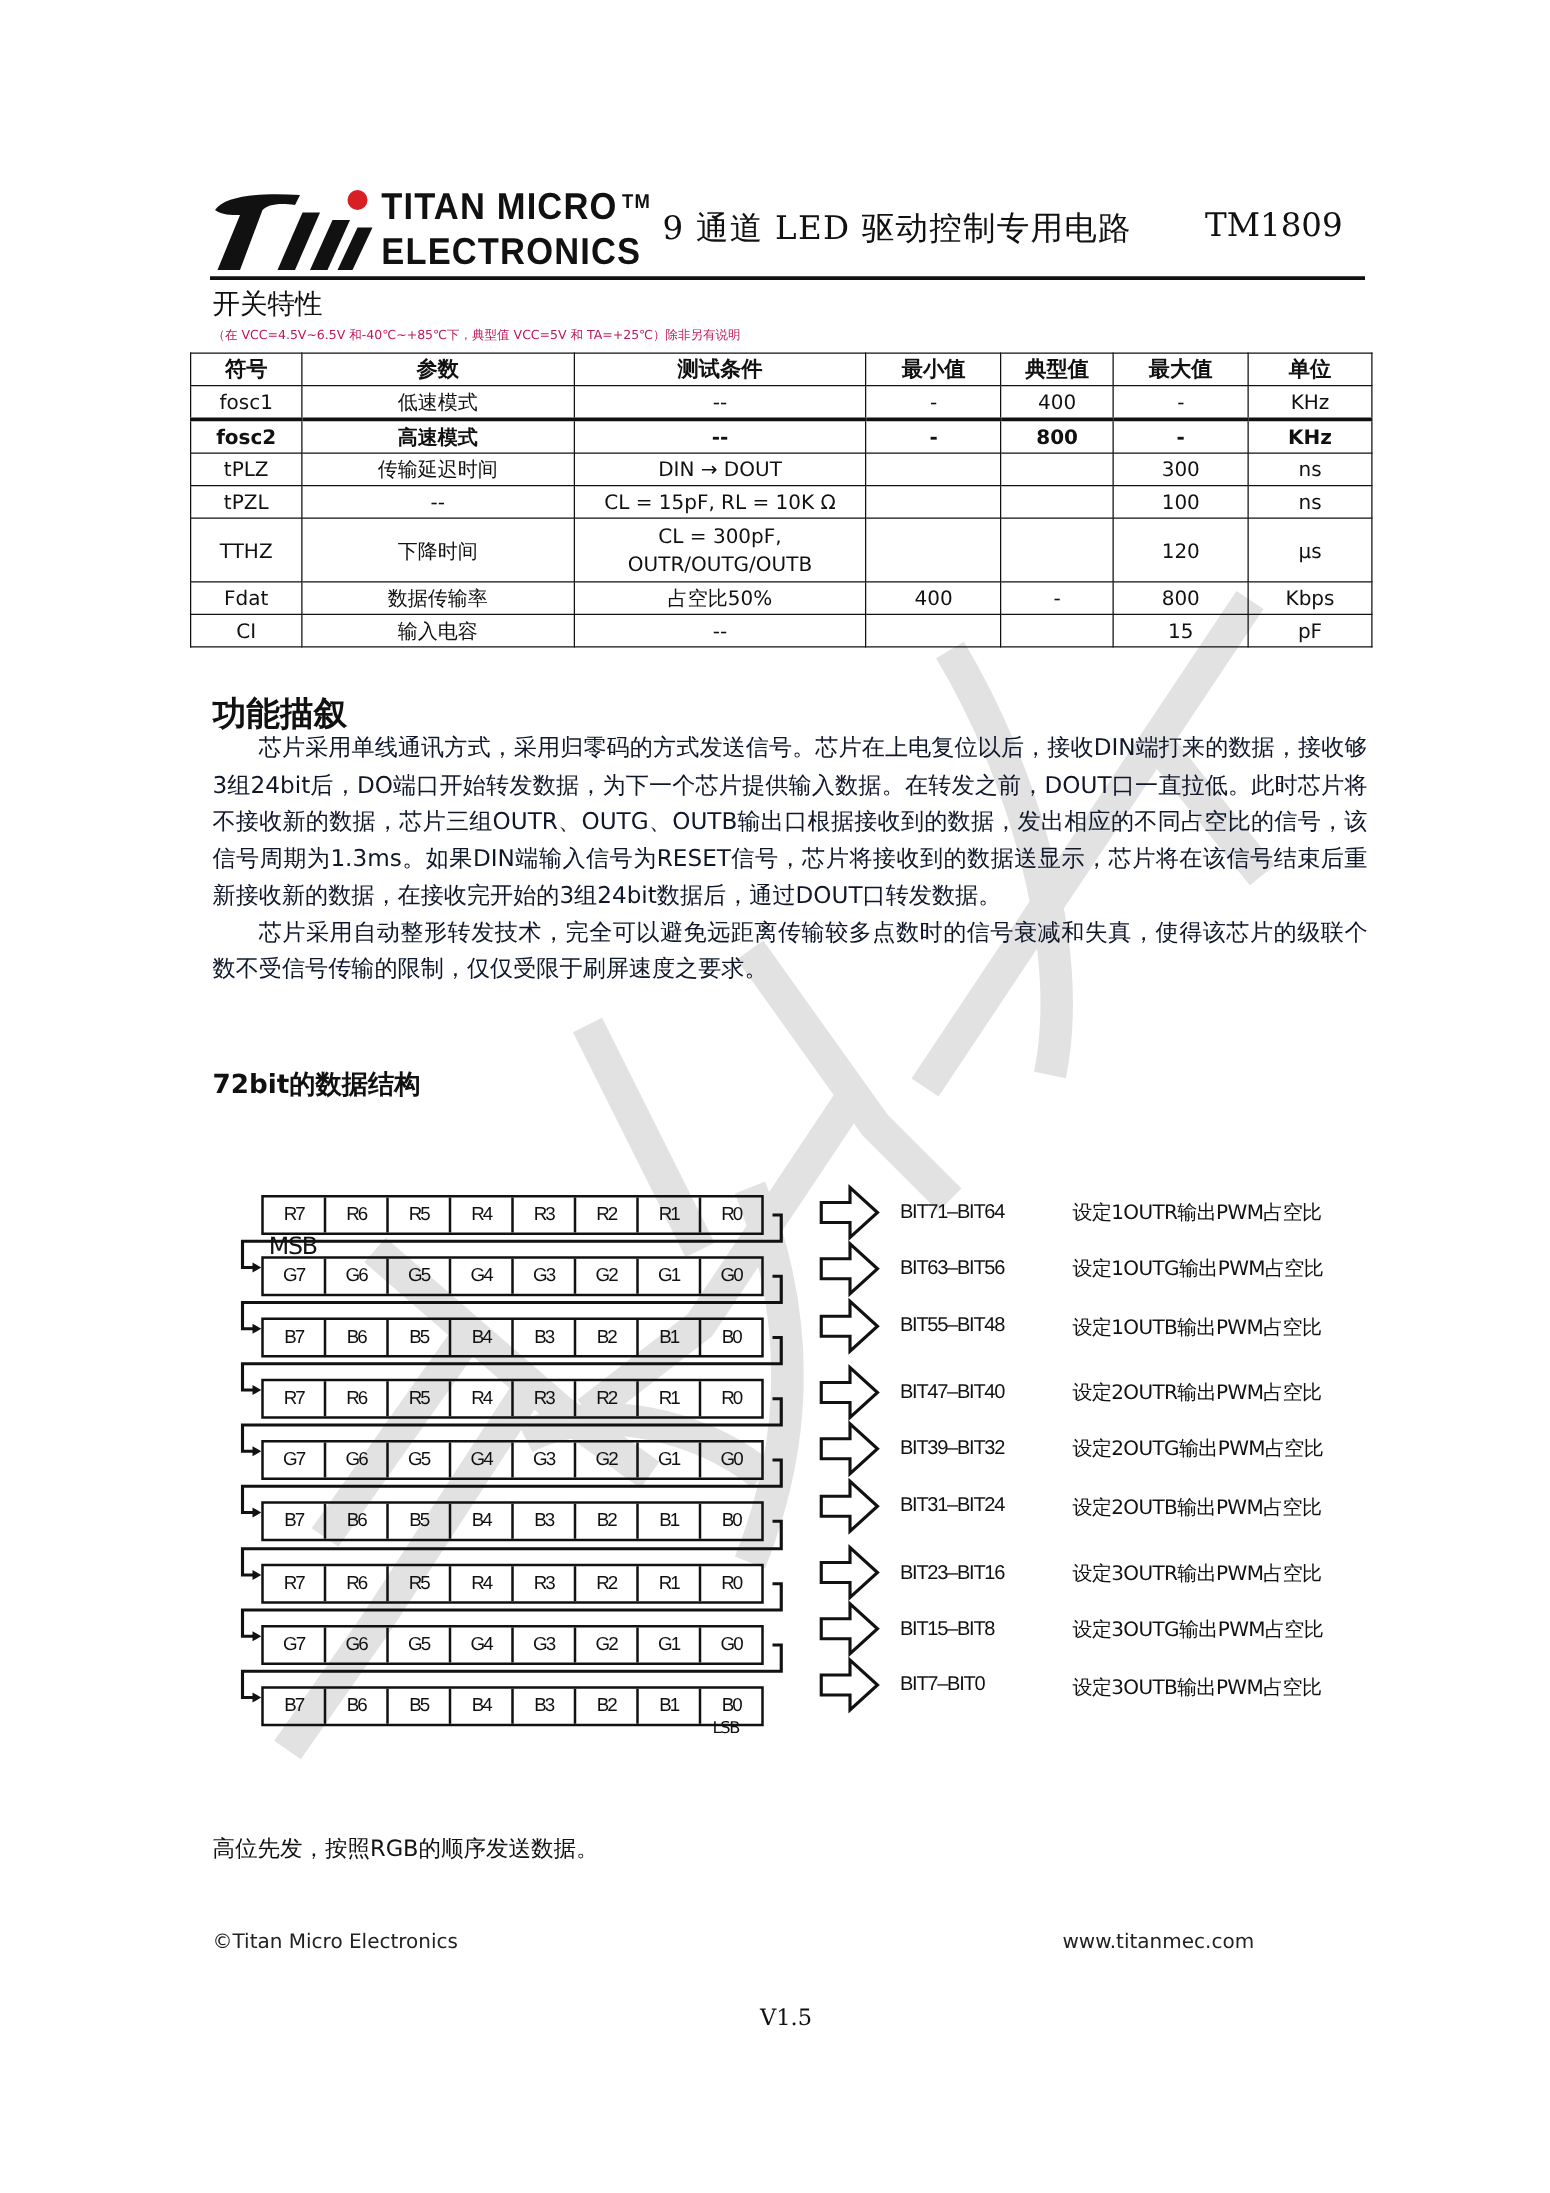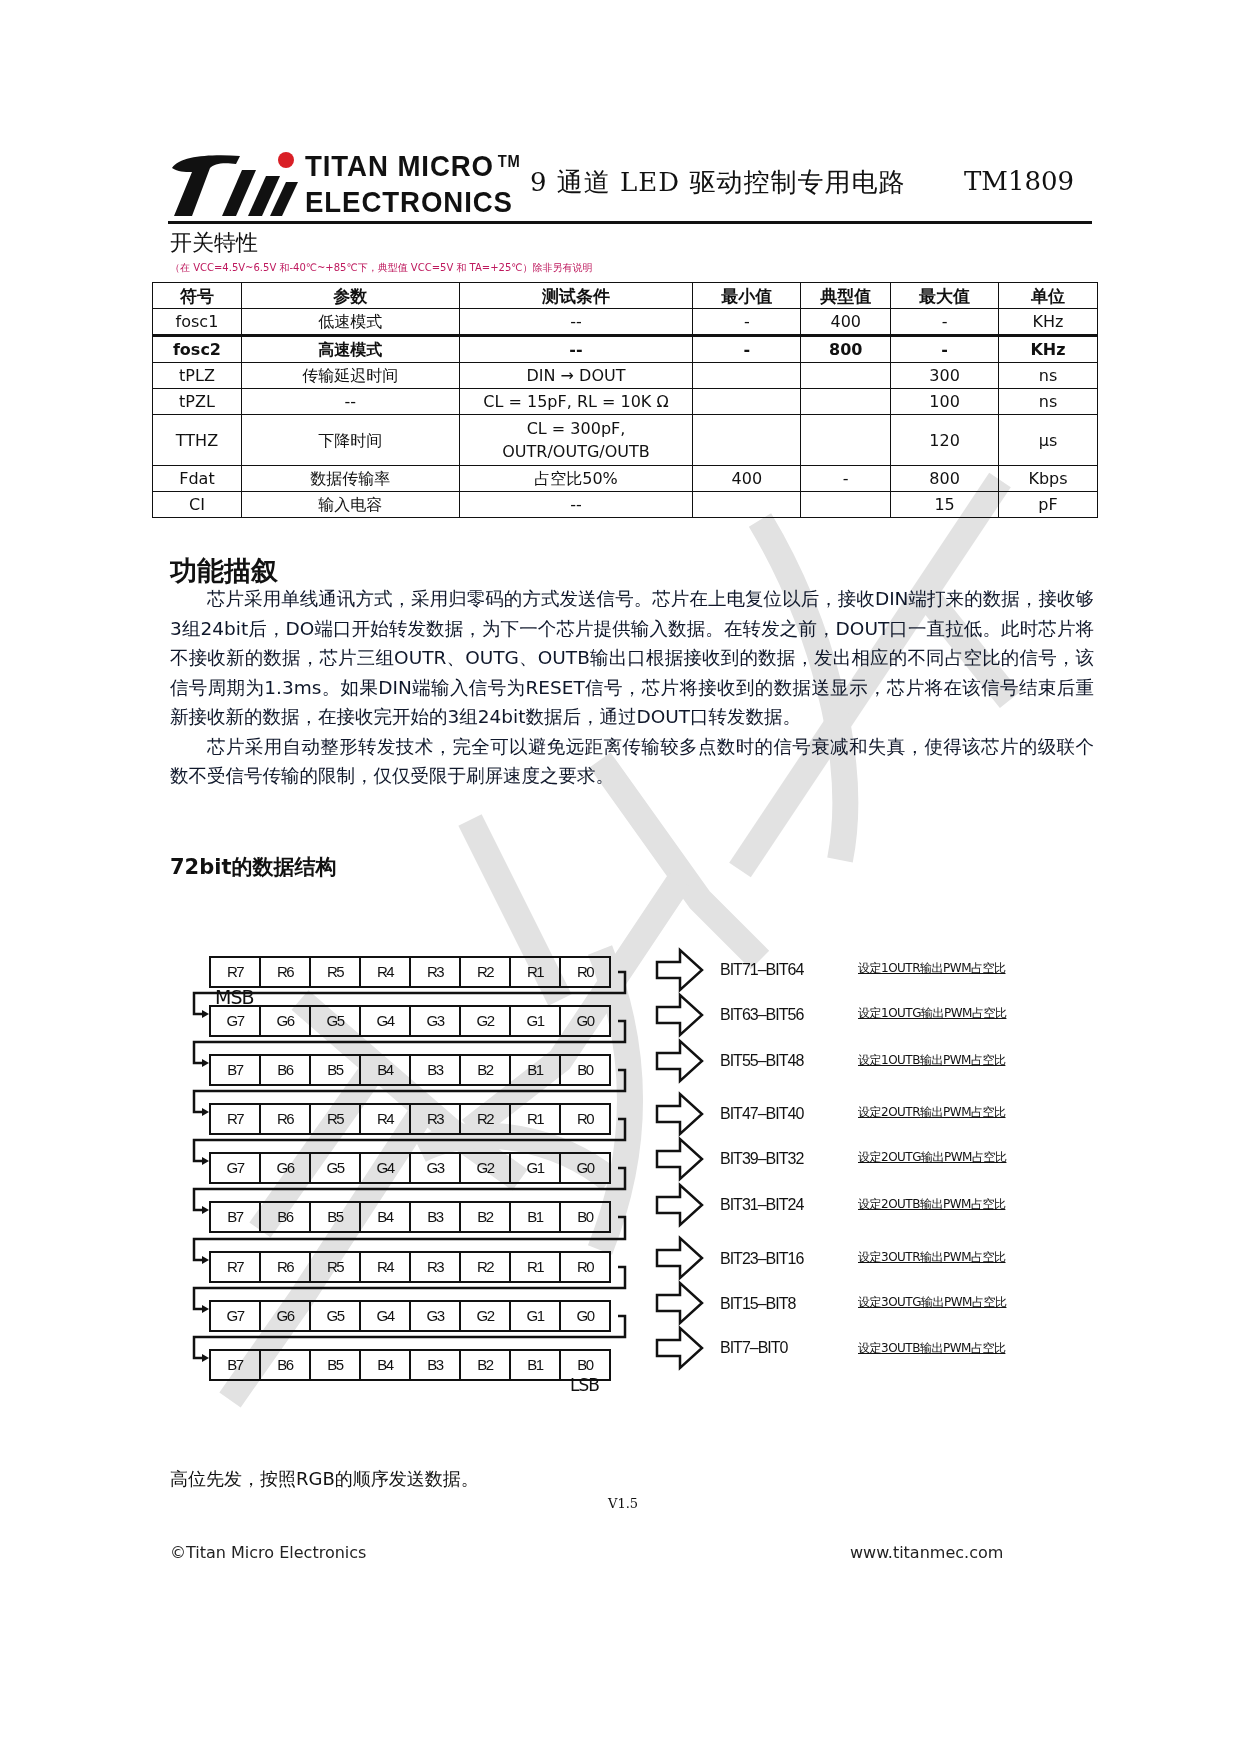--- a/index.html
+++ b/index.html
@@ -31,33 +31,33 @@
   .spec-table tr.tall td { height: 50px; line-height: 23px; }
 
   
   .fn-title { left: 170px; top: 553px; font-size: 27px; font-weight: bold; }
   .fn-body { left: 170px; top: 584px; width: 924px; font-size: 18.5px; line-height: 29.5px; color: #0f172a; z-index: 1; }
   .fn-body p { margin: 0; text-indent: 2em; text-align: justify; }
 
   
   .ds-title { left: 170px; top: 853px; font-size: 21px; font-weight: bold; }
   .msb { left: 215px; top: 986px; font-size: 19px; letter-spacing: -1px; }
-  .lsb { left: 570px; top: 1375px; font-size: 17px; letter-spacing: -1px; }
+  .lsb { left: 570px; top: 1375px; font-size: 13px; letter-spacing: -1px; }
   .bitrow { position: absolute; left: 209px; height: 28px; display: flex; border: 2px solid #111; z-index: 2; background: transparent; }
   .bitcell { width: 48px; height: 28px; border-right: 2px solid #111; text-align: center; line-height: 28px;
              font-size: 15px; letter-spacing: -1.5px; font-family: "Liberation Sans", sans-serif; }
   .bitcell:last-child { border-right: none; }
   .connector { position: absolute; left: 0; top: 0; width: 1240px; height: 1754px; z-index: 2; pointer-events: none; }
   .bitrange { position: absolute; left: 720px; font-size: 16px; letter-spacing: -1px; font-family: "Liberation Sans", sans-serif; z-index: 2; }
-  .bitdesc { position: absolute; left: 858px; font-size: 12px; letter-spacing: -0.5px; z-index: 2; text-decoration: underline; }
+  .bitdesc { position: absolute; left: 858px; font-size: 16px; letter-spacing: -0.5px; z-index: 2; }
 
   .footnote { left: 170px; top: 1467px; font-size: 18px; }
   .copyright { left: 170px; top: 1543px; font-size: 16px; color: #222; }
   .website { left: 850px; top: 1543px; font-size: 16px; color: #222; }
-  .version { left: 608px; top: 1496px; font-family: "DejaVu Serif", "Liberation Serif", serif; font-size: 13px; }
+  .version { left: 608px; top: 1604px; font-family: "DejaVu Serif", "Liberation Serif", serif; font-size: 18px; }
 </style>
 </head>
 <body>
 
 <svg class="watermark" viewBox="0 0 1240 1754">
   <g stroke="#e2e2e2" stroke-width="26" fill="none" stroke-linecap="butt">
     <path d="M1000 480 L740 870"></path>
     <path d="M930 600 L1010 700"></path>
     <path d="M760 520 C820 620 860 760 840 860"></path>
     <path d="M600 760 L700 900 L760 960"></path>

